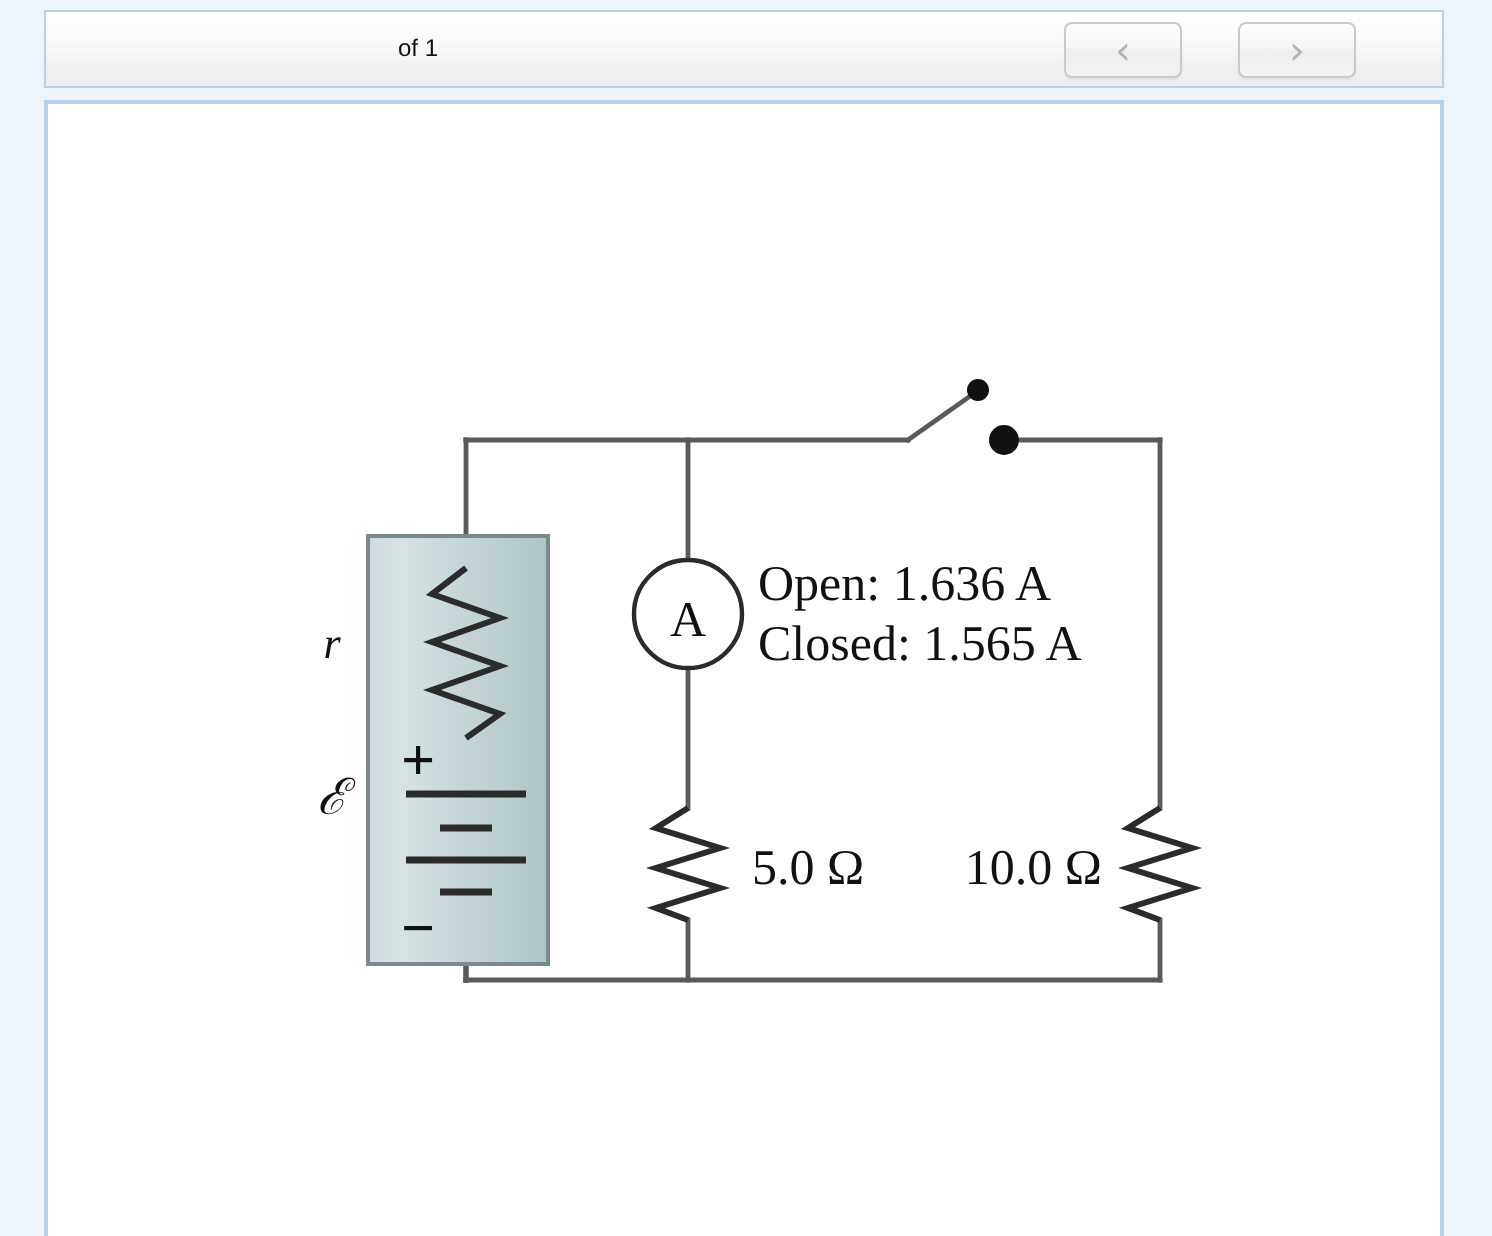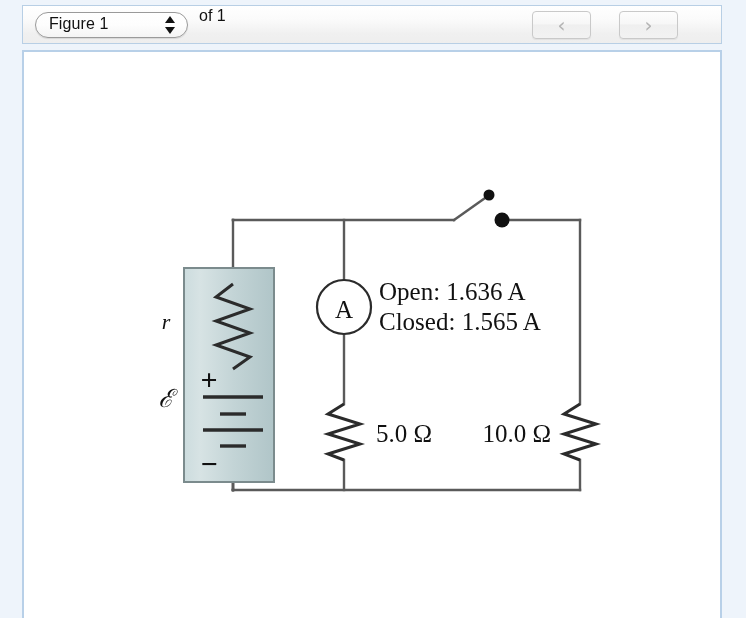--- a/index.html
+++ b/index.html
@@ -69,22 +69,22 @@
     width: 0; height: 0;
     border-left: 5.5px solid transparent;
     border-right: 5.5px solid transparent;
   }
   .tri.up { top: 0; border-bottom: 7px solid #111; }
   .tri.down { bottom: 0; border-top: 7px solid #111; }
 
   #of-label {
     position: absolute;
     left: 176px;
-    top: 1px;
-    font-size: 16px;
+    top: 11px;
+    font-size: 12px;
     color: #111;
   }
 
   .navbtn {
     position: absolute;
     top: 5px;
     width: 59px;
     height: 28px;
     box-sizing: border-box;
     border: 1px solid #c9c9c9;
@@ -126,28 +126,20 @@
   .ctext {
     font-family: "Liberation Serif", serif;
     fill: #111;
   }
 </style>
 </head>
 <body>
 
 <div id="figure-toolbar">
 
-  <div id="figure-select-wrap">
-    <div id="figure-select"></div>
-    <span id="figure-select-label">Figure 1</span>
-    <div id="figure-stepper">
-      <span class="tri up"></span>
-      <span class="tri down"></span>
-    </div>
-  </div>
 
   <span id="of-label">of 1</span>
 
   <div class="navbtn" id="prev-figure-button">
     <span>‹</span>
   </div>
   <div class="navbtn" id="next-figure-button">
     <span>›</span>
   </div>
 </div>

